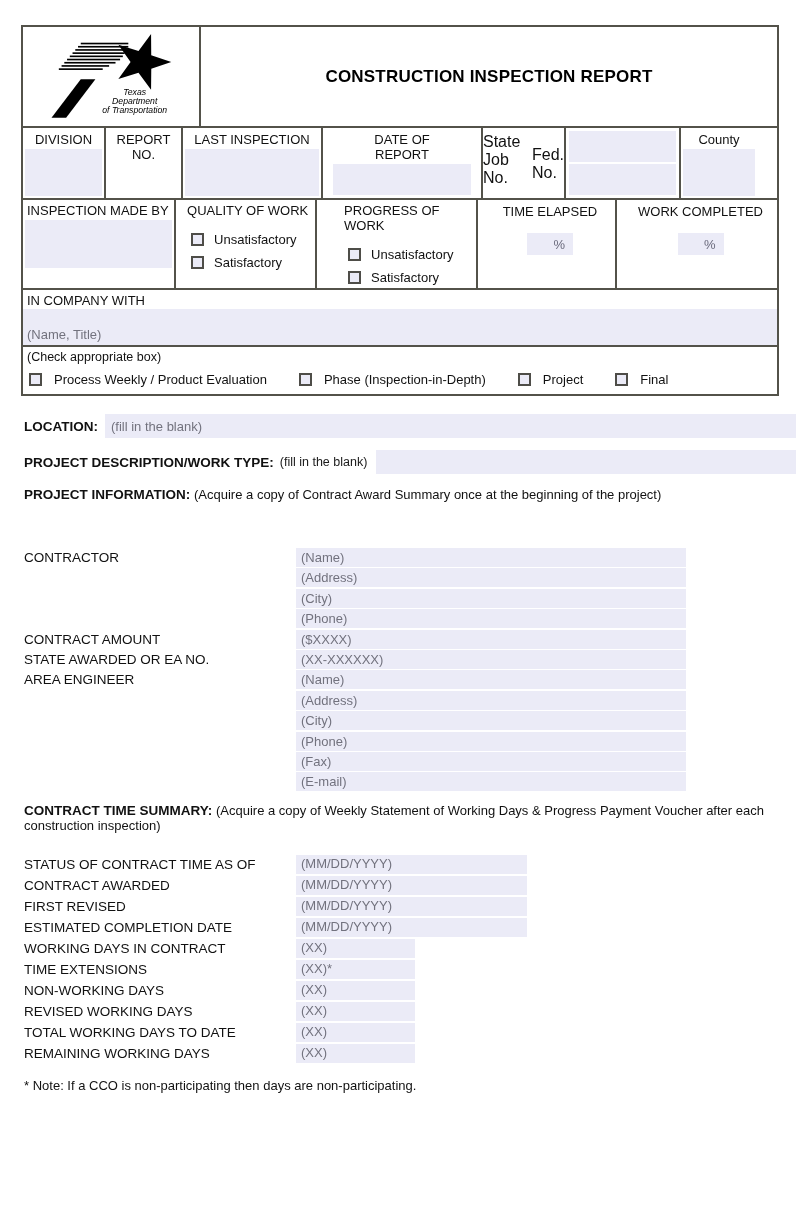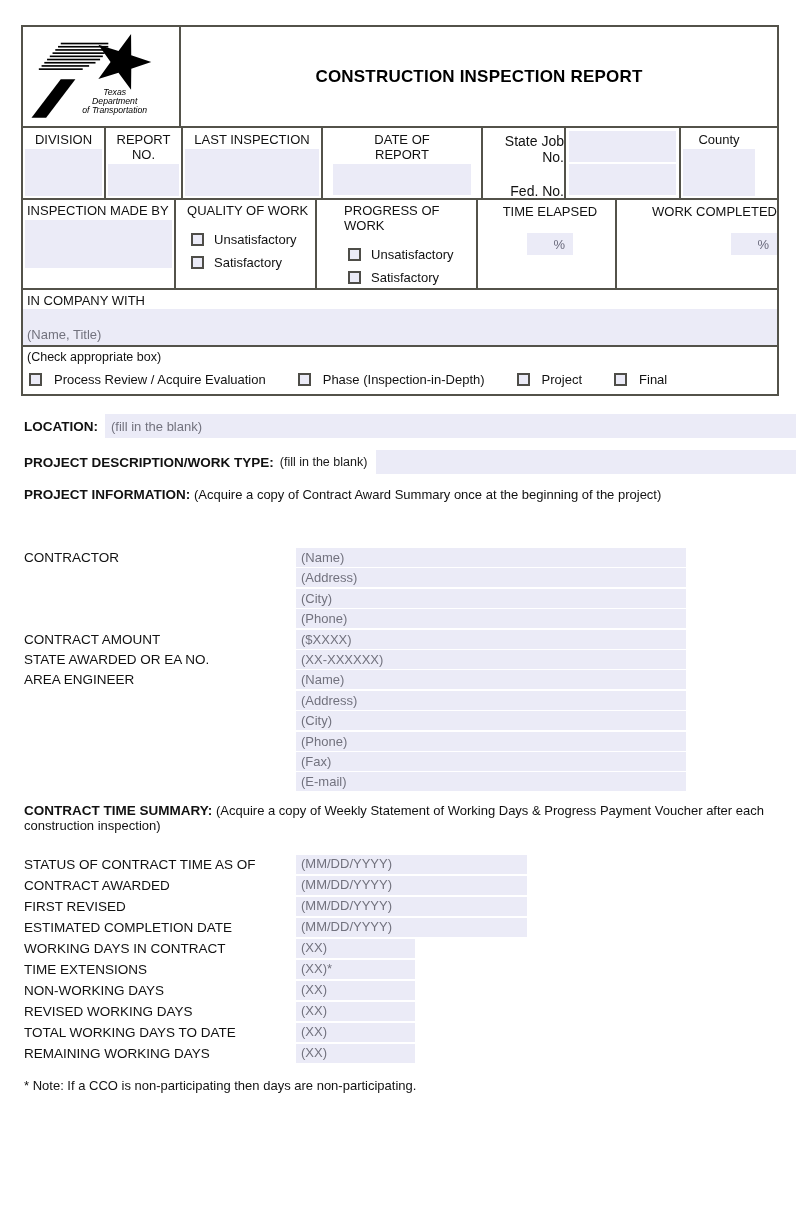--- a/index.html
+++ b/index.html
@@ -17,45 +17,45 @@
   .trow:last-child { border-bottom:none; }
   .tcell { border-right:2px solid #53524a; display:flex; flex-direction:column; }
   .tcell:last-child { border-right:none; }
   .lbl { font-size:13px; color:#111; text-align:center; padding-top:4px; line-height:15px; }
   .lbl-left { font-size:13px; color:#111; text-align:left; padding:3px 0 0 4px; }
   .field {
     background:#EBEBF7; color:#72727E; font-size:13px;
   }
   
   .hdr { height:101px; }
-  .logo-cell { width:158px; align-items:center; justify-content:center; }
+  .logo-cell { width:158px; align-items:center; justify-content:center;margin-left:20px; }
   .title-cell { flex:1; align-items:center; justify-content:center;border-radius:28px; }
   .report-title { font-size:17px; font-weight:bold; letter-spacing:0.2px; color:#000; }
   
   .r1 { height:72px; }
   .c-division { width:83px; }
-  .c-reportno { width:77px; }
+  .c-reportno { width:77px;align-items:center; }
   .c-lastinsp { width:140px; }
   .c-dateof   { width:160px; }
   .c-jobnos   { width:83px; }
   .c-jobfields{ width:115px; padding:2px; }
   .c-county   { width:76px; }
   .fill-field { flex:1; margin:2px; }
   .dateof-field { flex:1; margin:2px 10px 3px 10px; }
   .stack-field { flex:1; margin:1px 1px; }
-  .joblabels { font-size:14px; text-align:right; display:flex; flex-direction:column; height:100%; }
+  .joblabels { font-size:16px; text-align:left; display:flex; flex-direction:row; height:100%; }
   .joblabels .jl1 { padding-top:5px; }
   .joblabels .jl2 { padding-top:18px; }
   
   .r2 { height:90px;gap:7px; }
   .c-madeby { width:160px; }
   .c-quality { width:140px; }
   .c-progress { width:160px;padding-left:16px; }
   .c-elapsed { width:138px; }
-  .c-completed { width:160px;align-items:flex-end; }
+  .c-completed { width:160px; }
   .madeby-field { height:48px; margin:2px; }
   .chk-group { padding:14px 0 0 8px; display:flex; flex-direction:column; gap:8px; }
   .chk-row { display:flex; align-items:center; gap:10px; }
   .checkbox {
     width:13px; height:13px; background:#EBEBF7;
     border:2px solid #4e4d48; display:inline-block; flex:0 0 auto;
   }
   .chk-label { font-size:13px; color:#111; }
   .pct-wrap { display:flex; justify-content:center; margin-top:14px; }
   .pct-field {
@@ -222,21 +222,21 @@
       <div class="field incompany-field">
         <span>(Name, Title)</span>
       </div>
     </div>
 
     <div class="trow r4">
       <div class="checkapp">(Check appropriate box)</div>
       <div class="optline">
         <div class="opt">
           <span class="checkbox"></span>
-          <span class="opt-label">Process Review / Acquire Evaluation</span>
+          <span class="opt-label">Process Weekly / Product Evaluation</span>
         </div>
         <div class="opt">
           <span class="checkbox"></span>
           <span class="opt-label">Phase (Inspection-in-Depth)</span>
         </div>
         <div class="opt">
           <span class="checkbox"></span>
           <span class="opt-label">Project</span>
         </div>
         <div class="opt">

